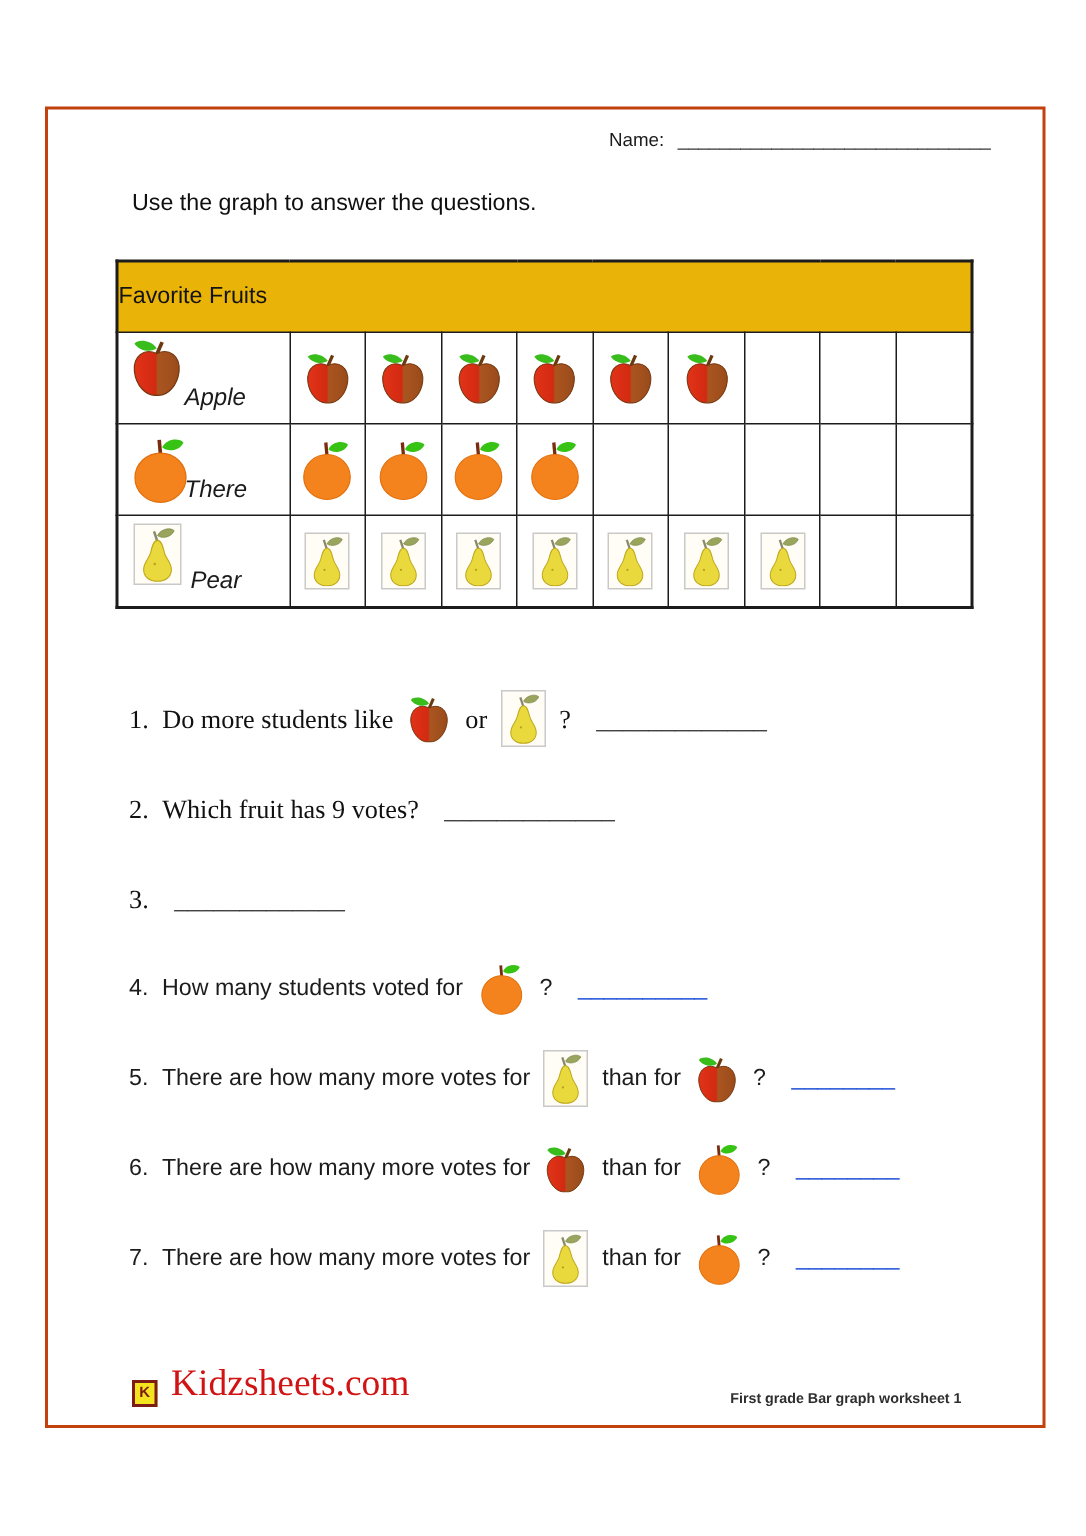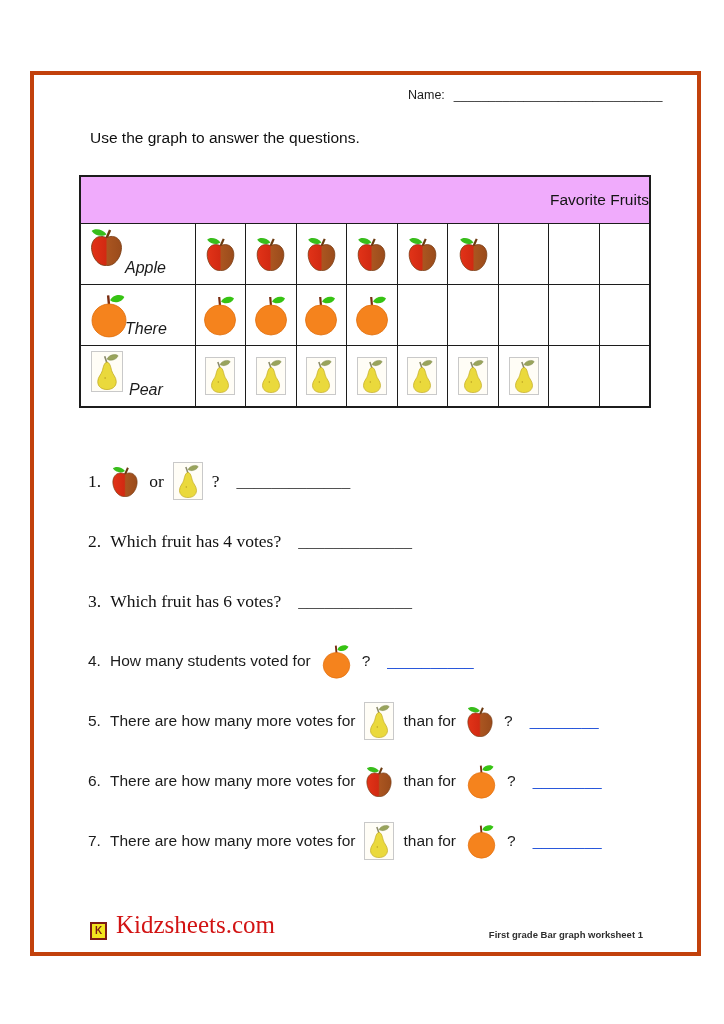--- a/index.html
+++ b/index.html
@@ -1,32 +1,32 @@
 <!DOCTYPE html>
 <html><head>
 <meta charset="utf-8">
 <style>
   html,body{margin:0;padding:0;background:#ffffff;}
   .canvas{position:relative;width:724px;height:1024px;background:#ffffff;overflow:hidden;
           font-family:"Liberation Sans",sans-serif;color:#1a1a1a;}
-  .frame{position:absolute;left:30px;top:71px;width:663px;height:877px;border:4px solid #c2410c;background:#fff;}
+  .frame{position:absolute;left:30px;top:71px;width:663px;height:877px;border:2px solid #c2410c;background:#fff;}
 
   
   .name-row{position:absolute;left:374px;top:13px;font-size:12.5px;color:#1c1c1c;white-space:nowrap;}
   .name-label{margin-right:9px;}
   .name-blank{color:#2a2a2a;letter-spacing:0;}
 
   
   .instruction{position:absolute;left:56px;top:54px;font-size:15.5px;color:#0f0f0f;}
 
   
   .ftable{position:absolute;left:45px;top:100px;width:572px;border-collapse:collapse;table-layout:fixed;
           border:2px solid #1c1c1c;}
   .ftable th,.ftable td{border:1.5px solid #1c1c1c;padding:0;}
-  .tbl-title{height:46px;background:#f0abfc;font-weight:400;font-size:15.5px;color:#141414;text-align:right;}
+  .tbl-title{height:46px;background:#eab308;font-weight:400;font-size:15.5px;color:#141414;text-align:left;}
   .ftable td{height:60px;}
   .data-cell{text-align:center;vertical-align:middle;}
   .label-cell{position:relative;font-style:italic;}
   .label-cell .fruit-icon{position:absolute;left:7px;top:3px;}
   .label-cell .row-label{position:absolute;left:44px;bottom:7px;font-size:16px;color:#1b1b1b;}
   .row-orange .label-cell .fruit-icon{top:7px;}
   .row-pear .label-cell .fruit-icon{top:5px;left:10px;}
   .row-pear .label-cell .row-label{left:48px;}
 
   .fruit-icon{display:inline-flex;align-items:center;justify-content:center;vertical-align:middle;}
@@ -311,20 +311,21 @@
               </span></td>
             <td class="data-cell"></td>
             <td class="data-cell"></td>
           </tr>
         </tbody>
     </table>
 
     <div class="questions" id="questions">
         <div class="question serif">
           <span class="q-num">1.</span>
+          <span class="q-text">Do more students like</span>
           <span class="fruit-icon">
             <svg width="30" height="33" viewBox="0 0 36 39">
     <defs>
                 <linearGradient id="ag" x1="0" y1="0" x2="1" y2="0">
       <stop offset="0" stop-color="#e23318"></stop>
                   <stop offset="0.47" stop-color="#d22a12"></stop>
       <stop offset="0.53" stop-color="#aa5520"></stop>
                   <stop offset="1" stop-color="#9a4b1b"></stop>
     </linearGradient>
               </defs>
@@ -340,26 +341,25 @@
     <path d="M14,6.5 C16.5,1.5 23.5,0.5 26,3 C24,8 17,9 14,6.5 Z" fill="#99a45c" stroke="#7a8446" stroke-width="0.5"></path>
     <path d="M14,10 C11,10 10,15 9,19 C8,23 4,26 4,31 C4,36.5 8.5,39.5 14,39.5 C19.5,39.5 24,36.5 24,31 C24,26 20,23 19,19 C18,15 17,10 14,10 Z" fill="#ead93c" stroke="#bfa81f" stroke-width="0.8"></path>
     <circle cx="12" cy="27" r="0.9" fill="#b99f22"></circle>
             </svg>
           </span>
           <span class="q-text">?</span>
           <span class="q-blank">_____________</span>
         </div>
         <div class="question serif">
           <span class="q-num">2.</span>
-          <span class="q-text">Which fruit has 4 votes?</span>
+          <span class="q-text">Which fruit has 9 votes?</span>
           <span class="q-blank">_____________</span>
         </div>
         <div class="question serif">
           <span class="q-num">3.</span>
-          <span class="q-text">Which fruit has 6 votes?</span>
           <span class="q-blank">_____________</span>
         </div>
         <div class="question sans">
           <span class="q-num">4.</span>
           <span class="q-text">How many students voted for</span>
           <span class="fruit-icon">
             <svg width="33" height="36" viewBox="0 0 38 42">
     <path d="M19,12 L18.2,3" stroke="#7a2c10" stroke-width="2.2" fill="none"></path>
     <path d="M20,7.5 C22.5,2 30.5,1.5 33,4.5 C30.5,10 23,10.5 20,7.5 Z" fill="#36c313"></path>
     <ellipse cx="19" cy="26" rx="15.5" ry="15" fill="#f5831d" stroke="#e1700e" stroke-width="0.8"></ellipse>

